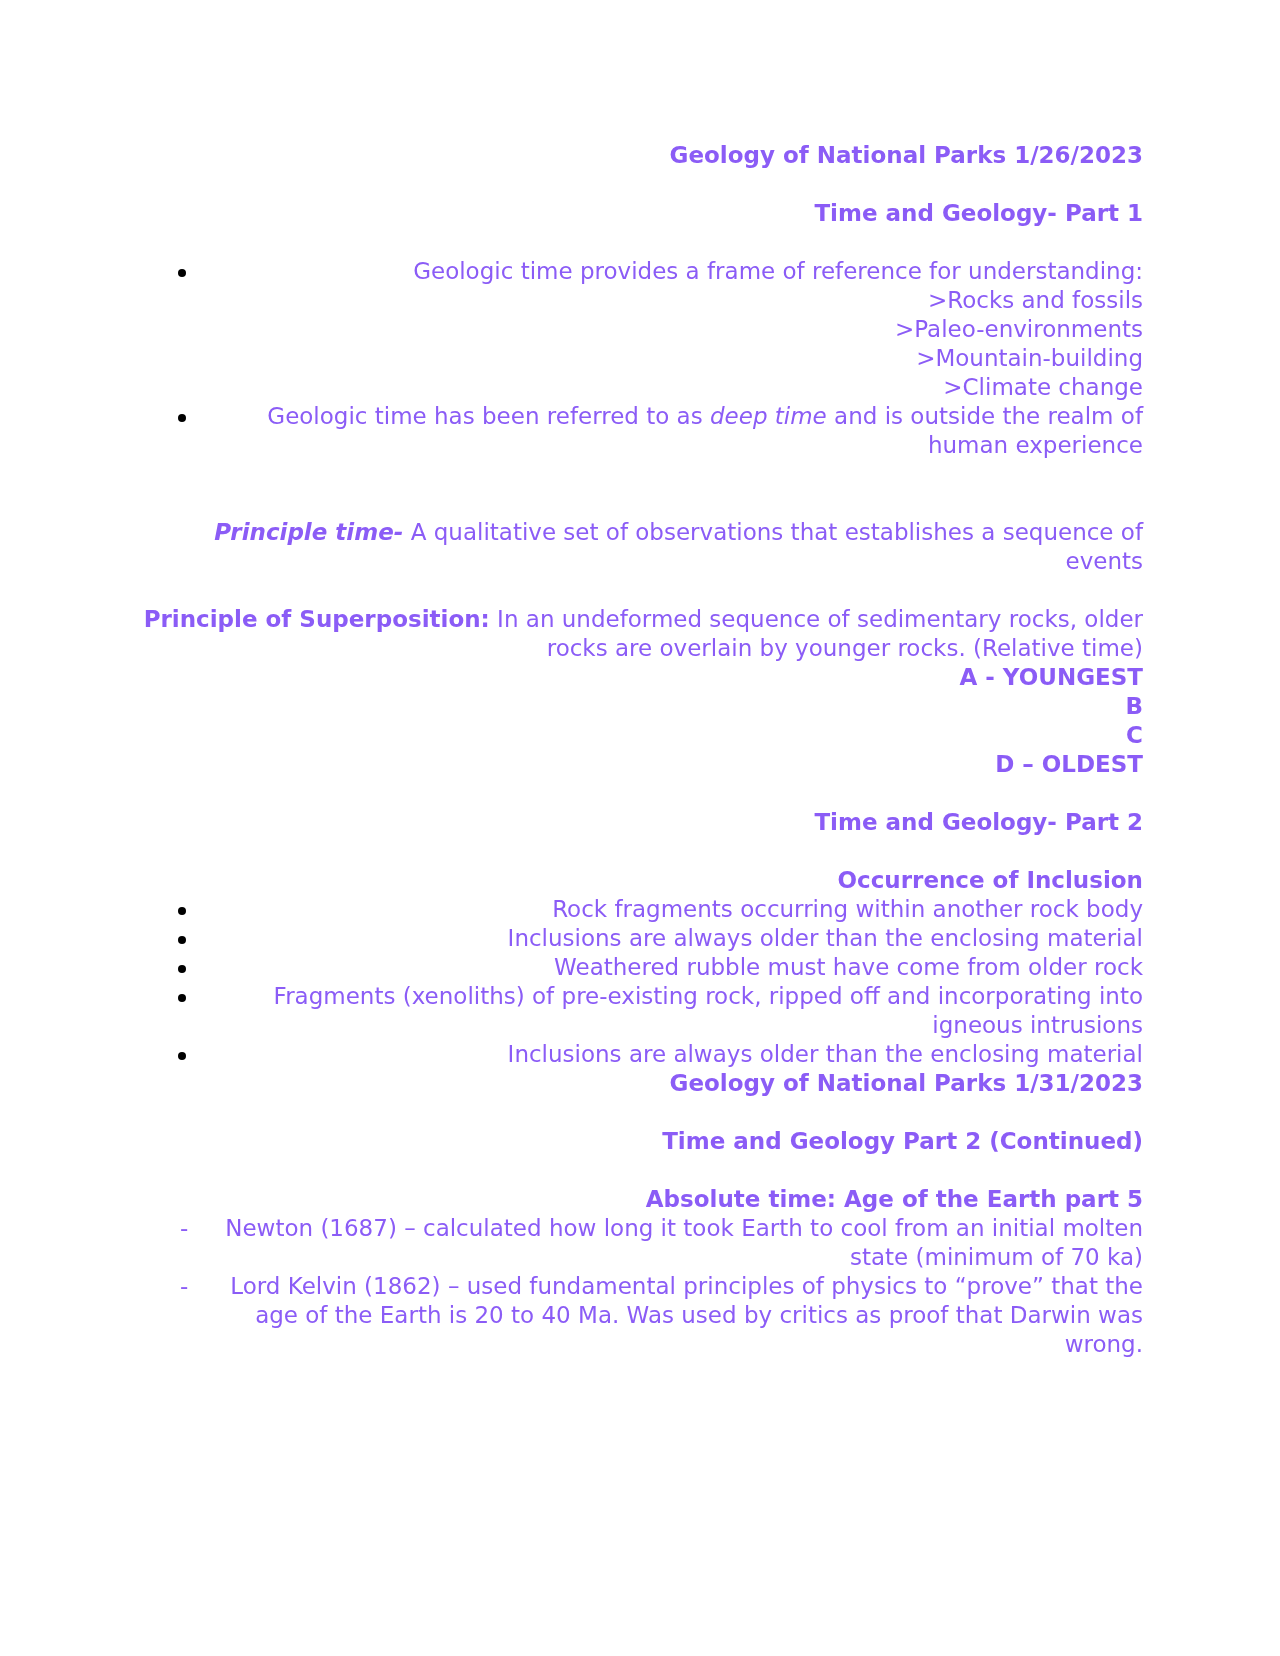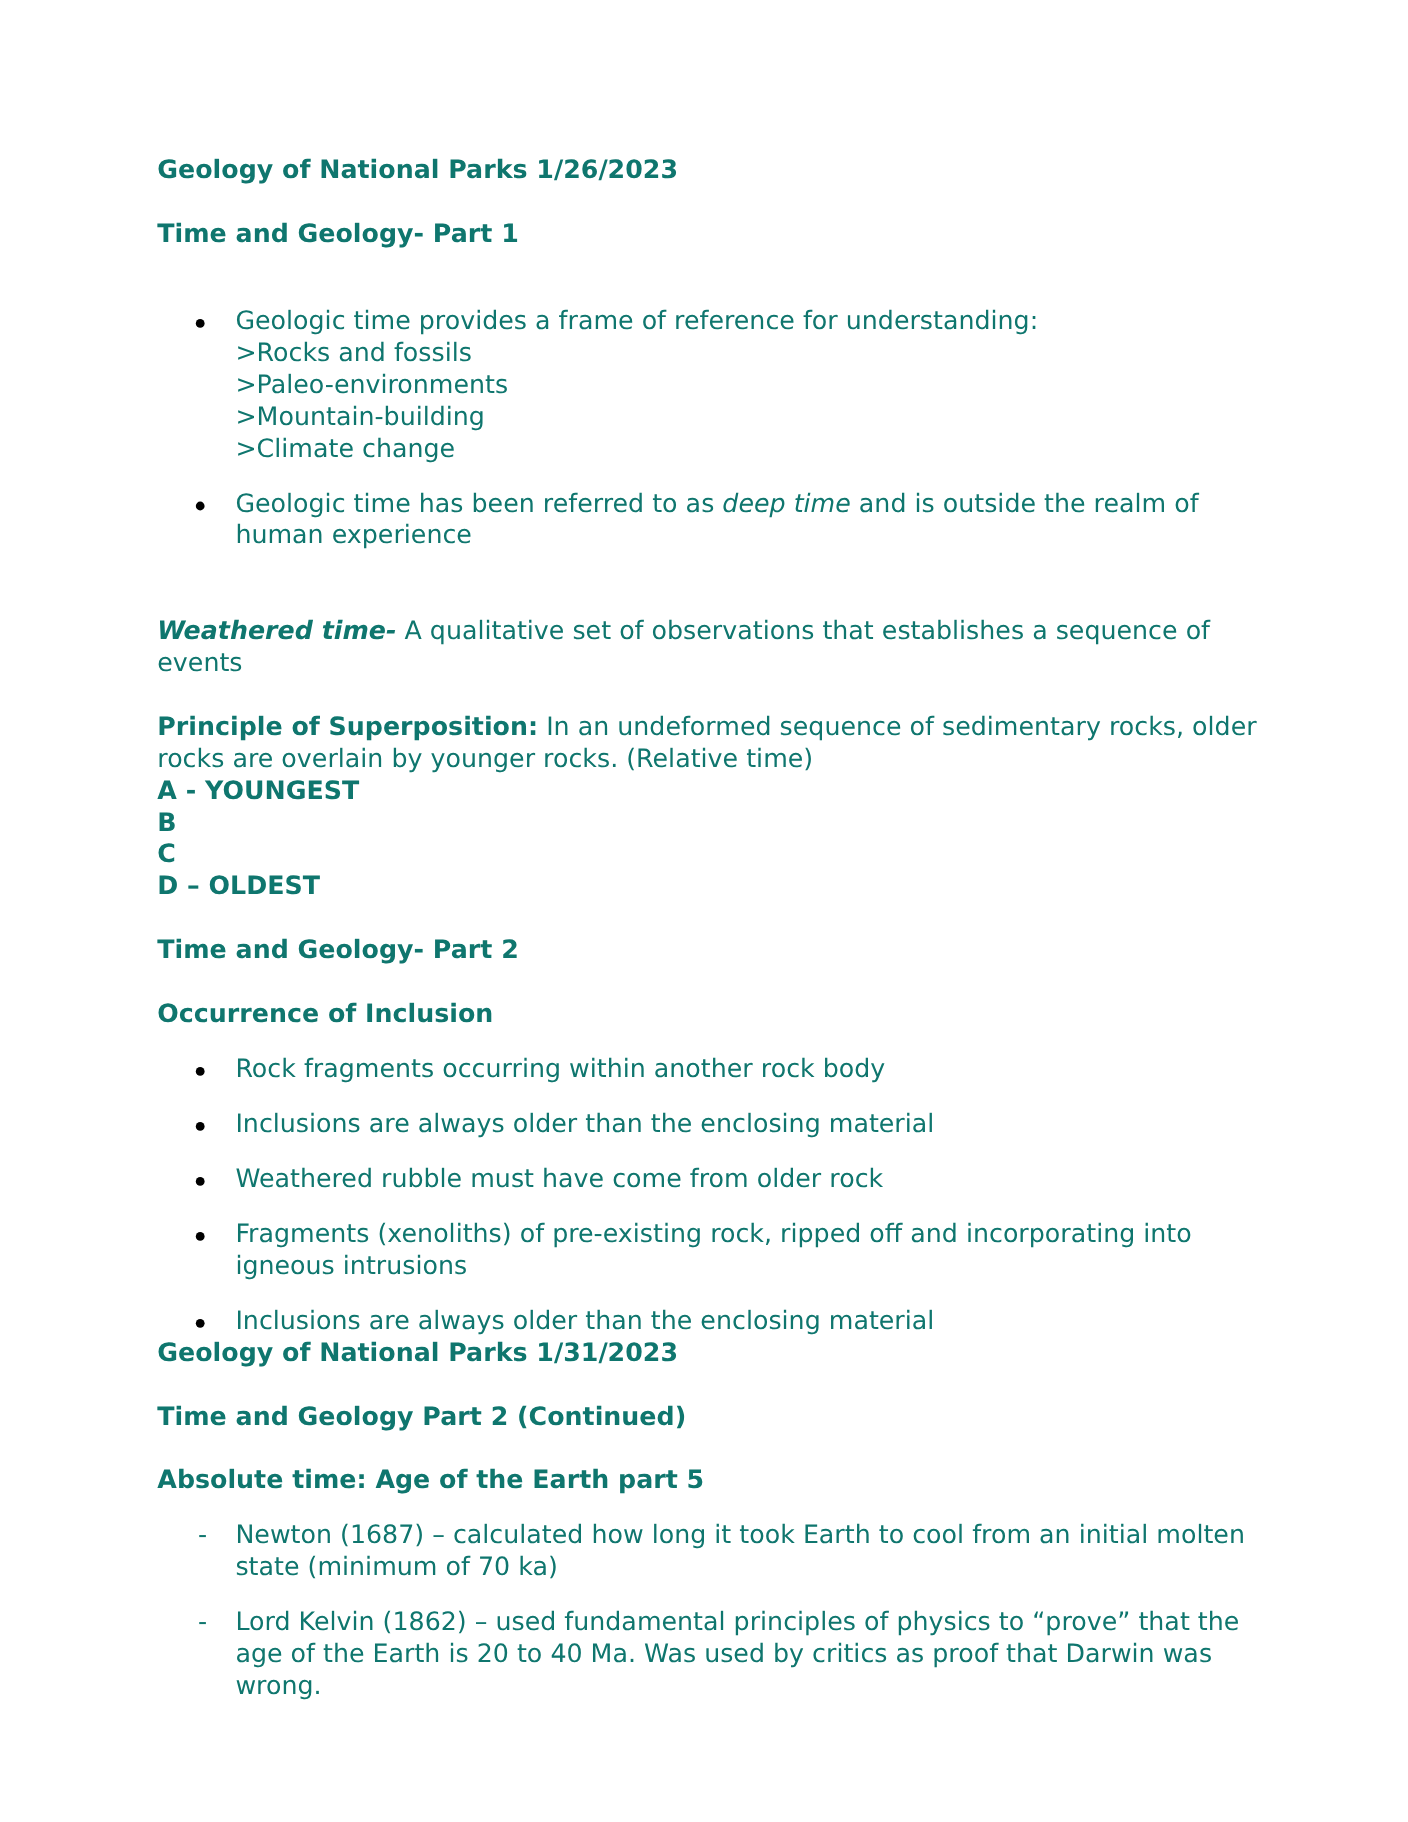--- a/index.html
+++ b/index.html
@@ -1,24 +1,24 @@
 <!DOCTYPE html>
 <html><head>
 <meta charset="utf-8">
 <style>
   html, body { margin: 0; padding: 0; background: #ffffff; }
   body { width: 1280px; height: 1656px; position: relative; overflow: hidden; }
   .page {
     position: absolute; left: 143px; top: 141px; width: 1000px;
-    font-family: "DejaVu Sans", sans-serif; font-size: 23px; line-height: 29px; color: #0f766e;
+    font-family: "DejaVu Sans", sans-serif; font-size: 23px; line-height: 29px; color: #8b5cf6; text-align: right;
   }
   .h { font-weight: bold; }
   .blank { height: 29px; }
   ul { margin: 0; padding: 0; list-style: none; }
-  li { position: relative; padding-left: 71px; margin-top: 21px; }
+  li { position: relative; padding-left: 71px; }
   .bullet-dot { position: absolute; left: 35px; top: 12px; width: 8px; height: 8px; border-radius: 50%; background: #000; }
   .dash { position: absolute; left: 37px; top: 0; }
 </style>
 </head>
 <body>
 
 <div class="page">
   <div class="h">Geology of National Parks 1/26/2023</div>
   <div class="blank"></div>
   <div class="h">Time and Geology- Part 1</div>
@@ -31,21 +31,21 @@
       <div>&gt;Paleo-environments</div>
       <div>&gt;Mountain-building</div>
       <div>&gt;Climate change</div>
     </li>
     <li><span class="bullet-dot"></span>
       <span>Geologic time has been referred to as </span><em>deep time</em><span> and is outside the realm of human experience</span>
     </li>
   </ul>
   <div class="blank"></div>
   <div class="blank"></div>
-  <div><b><i>Weathered time-</i></b><span> A qualitative set of observations that establishes a sequence of events</span></div>
+  <div><b><i>Principle time-</i></b><span> A qualitative set of observations that establishes a sequence of events</span></div>
   <div class="blank"></div>
   <div><b>Principle of Superposition:</b><span> In an undeformed sequence of sedimentary rocks, older rocks are overlain by younger rocks. (Relative time)</span></div>
   <div class="h">A - YOUNGEST</div>
   <div class="h">B</div>
   <div class="h">C</div>
   <div class="h">D – OLDEST</div>
   <div class="blank"></div>
   <div class="h">Time and Geology- Part 2</div>
   <div class="blank"></div>
   <div class="h">Occurrence of Inclusion</div>

